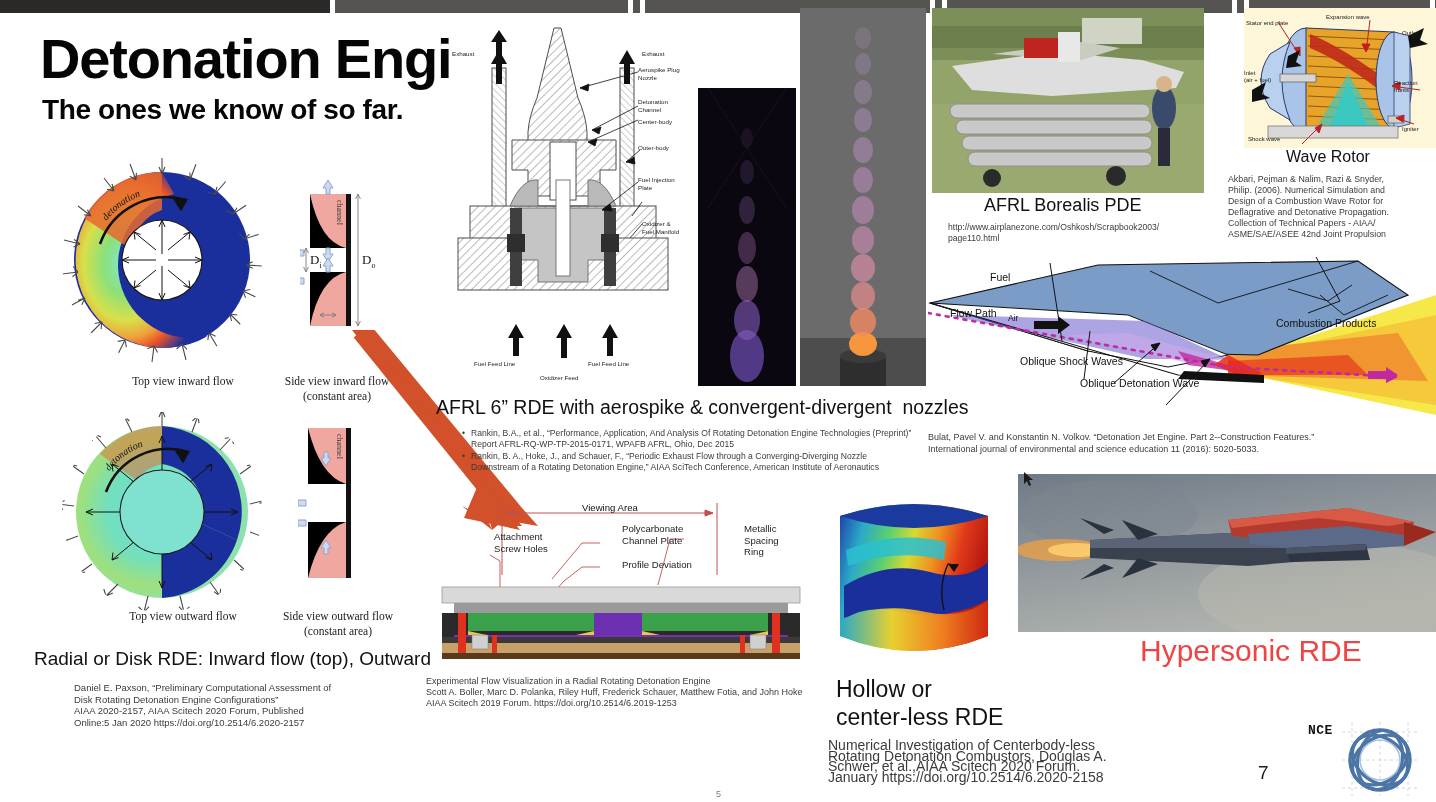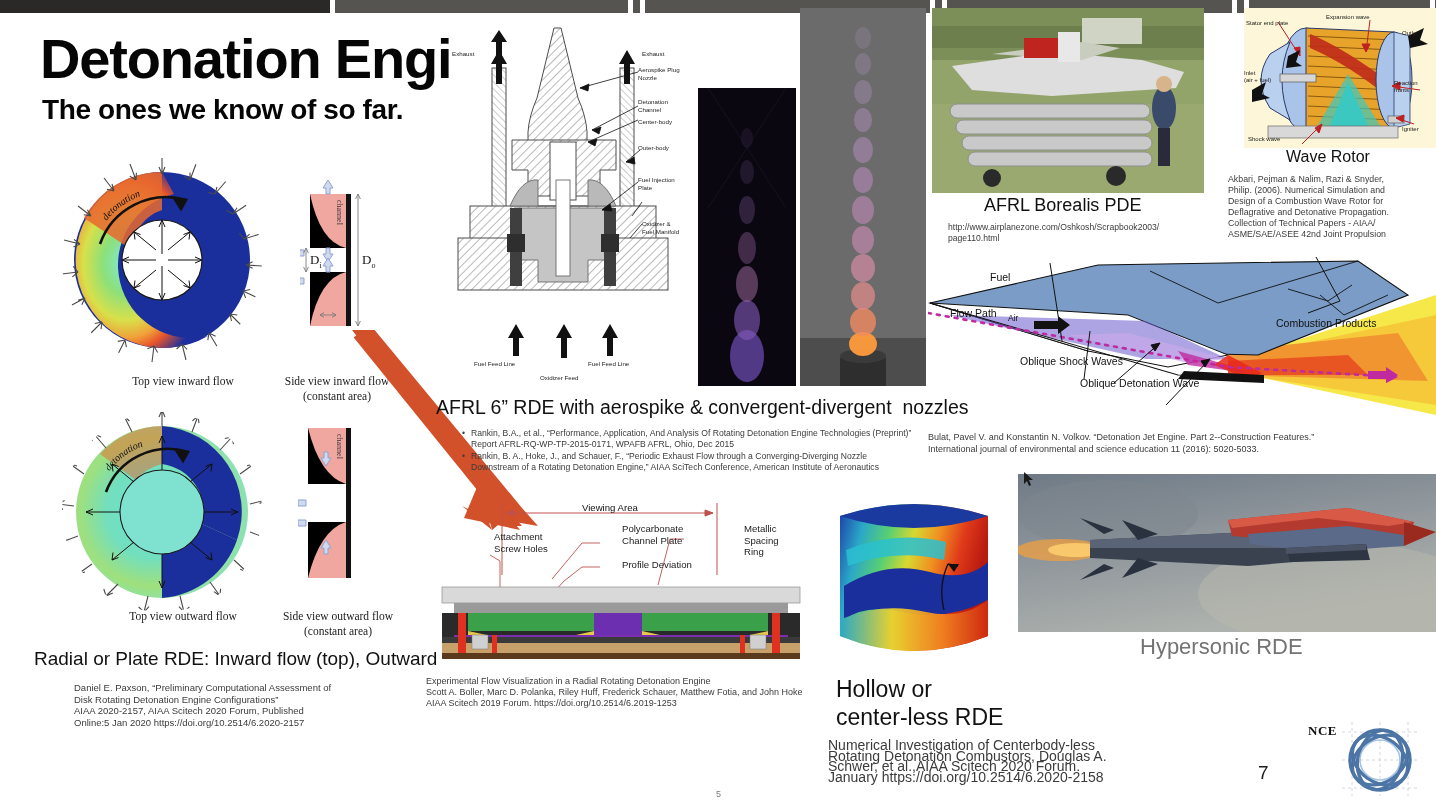--- a/index.html
+++ b/index.html
@@ -58,21 +58,21 @@
   
   .flowviz { position:absolute; left:432px; top:495px; width:375px; height:172px; }
   .fv-lbl { position:absolute; font-size:9.6px; color:#222; line-height:11.5px; white-space:pre; }
 
   
   .hollow { position:absolute; left:826px; top:490px; width:175px; height:180px; }
 
   
   .pagenum { position:absolute; left:1258px; top:762px; font-size:19px; color:#1a1a1a; }
   .nce { position:absolute; left:1308px; top:723px; font-size:13px; font-weight:bold;
-         font-family:Liberation Serif, serif; color:#111; letter-spacing:0.5px; }
+         font-family:Liberation Mono, monospace; color:#111; letter-spacing:0.5px; }
   .nce-logo { position:absolute; left:1338px; top:718px; width:84px; height:82px; }
 
   .tinymark { position:absolute; left:716px; top:789px; font-size:9px; color:#7a7a7a; }
   .cursor { position:absolute; left:1024px; top:472px; width:10px; height:15px; }
 </style>
 </head>
 <body>
 
 <div class="slide">
 
@@ -254,21 +254,21 @@
         <polygon points="0,100 8,105 8,102 16,102 16,108 8,108 8,105" transform="translate(-8,0)"></polygon>
       </g>
     </svg>
     <div class="t chan-lbl" style="left:46px;top:16px;">channel</div>
   </div>
 
   <div class="t vcap" style="left:108px;top:610px;width:150px;">Top view outward flow</div>
   <div class="t vcap" style="left:258px;top:610px;width:160px;">Side view outward flow</div>
   <div class="t vcap" style="left:258px;top:625px;width:160px;">(constant area)</div>
 
-  <div class="t cap" style="left:34px;top:648px;">Radial or Plate RDE: Inward flow (top), Outward</div>
+  <div class="t cap" style="left:34px;top:648px;">Radial or Disk RDE: Inward flow (top), Outward</div>
   <div class="t cite" style="left:74px;top:682px;">Daniel E. Paxson, “Preliminary Computational Assessment of
 Disk Rotating Detonation Engine Configurations”
 AIAA 2020-2157, AIAA Scitech 2020 Forum, Published
 Online:5 Jan 2020 https://doi.org/10.2514/6.2020-2157</div>
 
   <svg class="bigarrow" viewBox="0 0 210 205">
     <g fill="#d2502a">
       <polygon points="0,0 16,-8 170,178 186,196 152,190 140,200 132,168"></polygon>
       <path d="M2 2 L148 188 L128 172 L140 200 L110 176 L150 196 L170 196 L6 -4 Z"></path>
     </g>
@@ -697,21 +697,21 @@
         <polygon points="86,90 62,106 96,94"></polygon>
         <polygon points="120,84 104,104 140,90"></polygon>
         <polygon points="120,66 104,46 140,60"></polygon>
       </g>
 
       <path d="M268 74 L348 70 L352 86 L272 88 Z" fill="#2e3644"></path>
       <path d="M268 74 L348 70 L348 76 L268 80 Z" fill="#4a5466"></path>
     </svg>
   </div>
 
-  <div class="t" style="left:1140px;top:634px;font-size:22px;color:#737373;">Hypersonic RDE</div>
+  <div class="t" style="left:1140px;top:634px;font-size:30px;color:#ef4444;">Hypersonic RDE</div>
 
   <div class="t pagenum">7</div>
   <div class="t nce">NCE</div>
   <svg class="nce-logo" viewBox="0 0 84 82">
     <g stroke="#c8ccd4" stroke-width="0.8" stroke-dasharray="3 3" fill="none">
       <line x1="4" y1="14" x2="80" y2="14"></line>
         <line x1="4" y1="42" x2="80" y2="42"></line>
       <line x1="4" y1="70" x2="80" y2="70"></line>
       <line x1="14" y1="4" x2="14" y2="78"></line>
         <line x1="42" y1="4" x2="42" y2="78"></line>

